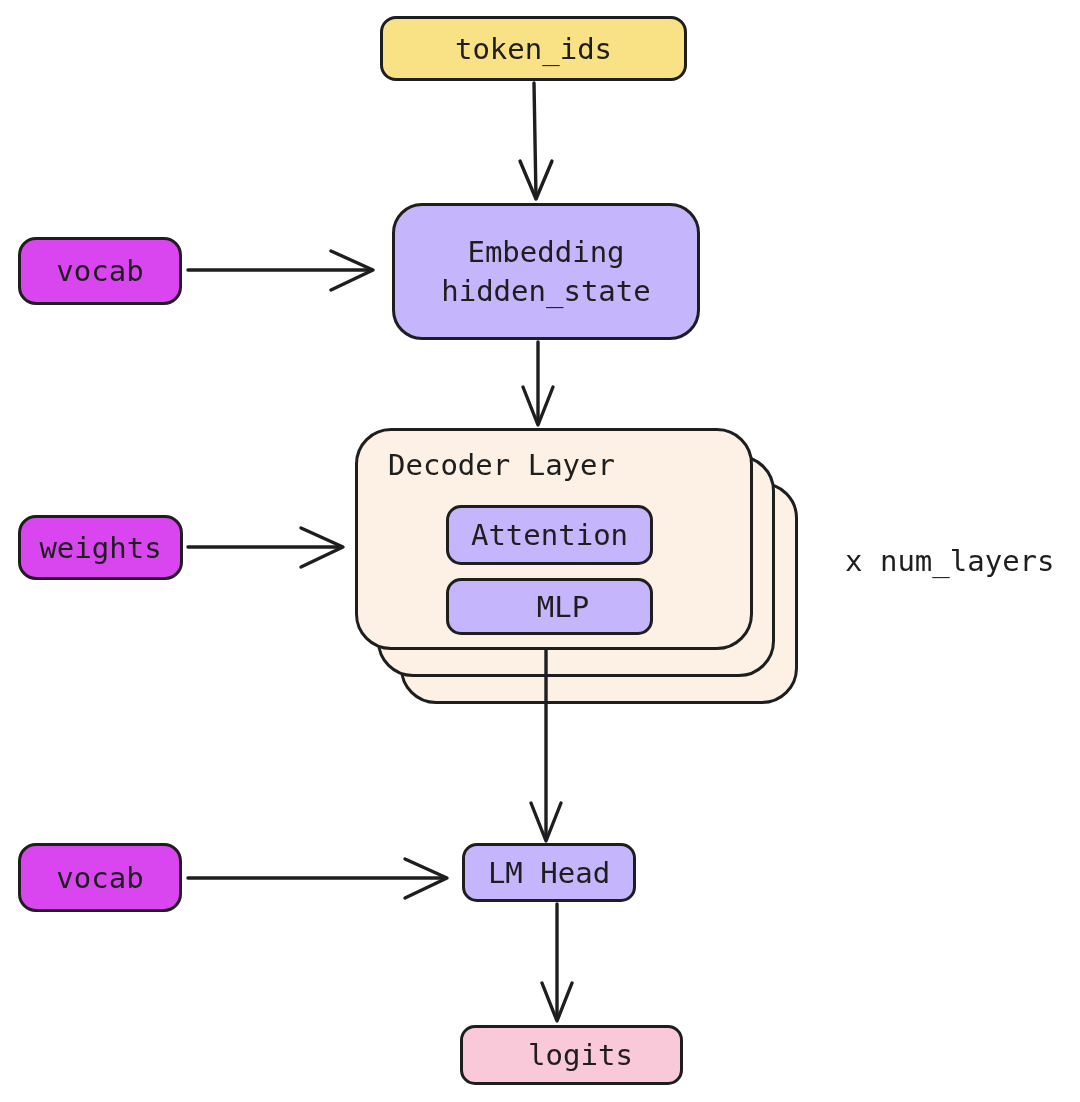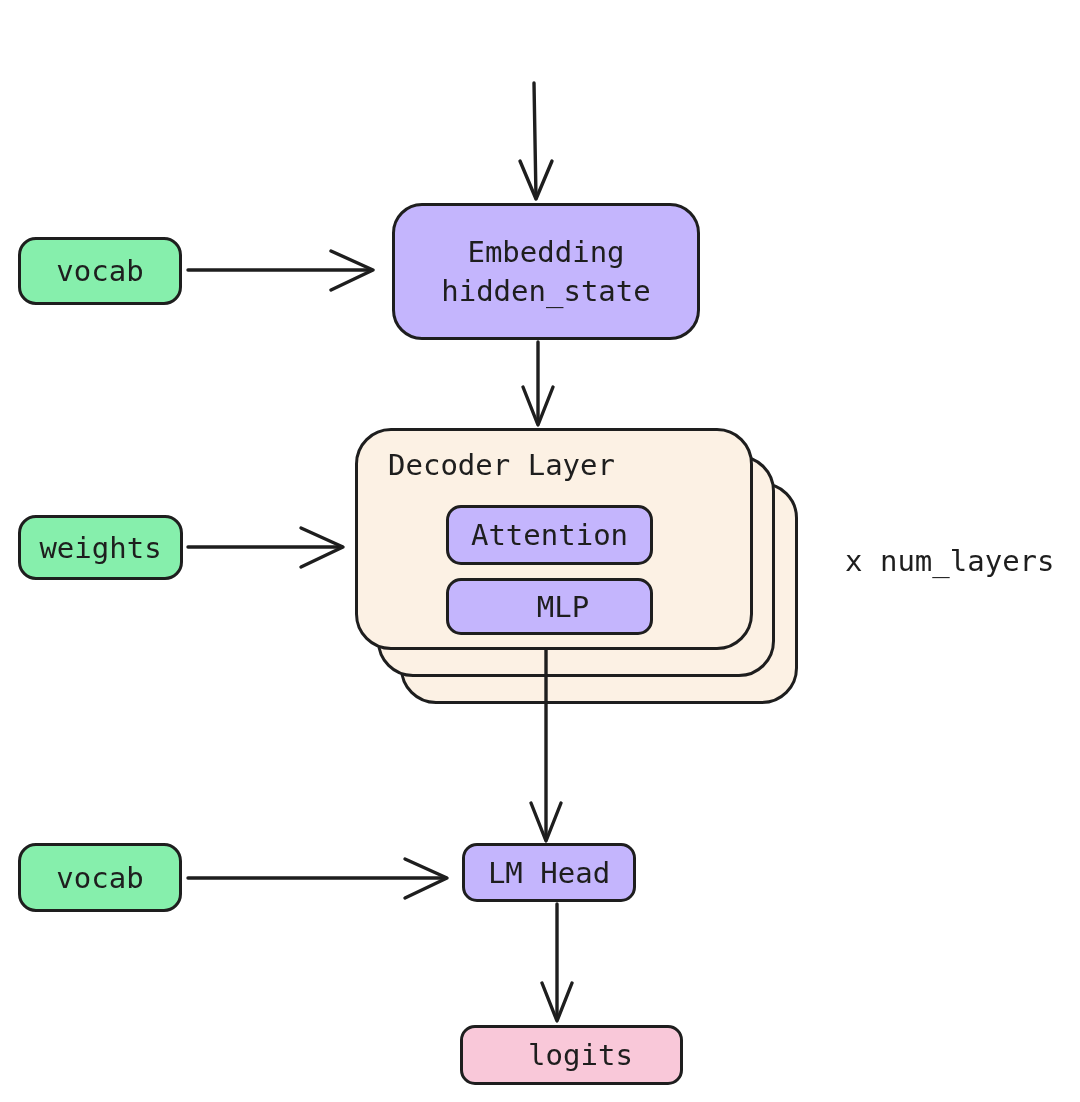--- a/index.html
+++ b/index.html
@@ -19,21 +19,21 @@
     display: flex;
     align-items: center;
     justify-content: center;
     font-size: 29px;
     letter-spacing: 0px;
     white-space: nowrap;
   }
   .fill-yellow { background: #f9e285; }
   .fill-orange { background: #c4b5fd; }
   .fill-pink   { background: #f9c8d9; padding-left: 18px; }
-  .fill-white  { background: #86efac; }
+  .fill-white  { background: #d946ef; }
 
   .token-ids { left: 380px; top: 16px; width: 307px; height: 65px; border-radius: 16px; }
   .embedding { left: 392px; top: 203px; width: 308px; height: 137px; border-radius: 30px; flex-direction: column; line-height: 39px; }
   .vocab-top { left: 18px; top: 237px; width: 164px; height: 68px; border-radius: 18px; }
   .weights   { left: 18px; top: 515px; width: 165px; height: 65px; border-radius: 18px; }
 
   .card {
     position: absolute;
     box-sizing: border-box;
     width: 398px; height: 222px;
@@ -76,20 +76,23 @@
     fill: none;
     stroke-linecap: round;
     stroke-linejoin: round;
   }
 </style>
 </head>
 <body>
 
 <div class="canvas">
 
+  <div class="node token-ids fill-yellow">
+    <span>token_ids</span>
+  </div>
 
   <div class="node embedding fill-orange">
     <span>Embedding</span>
     <span>hidden_state</span>
   </div>
 
   <div class="node vocab-top fill-white">
     <span>vocab</span>
   </div>
 

